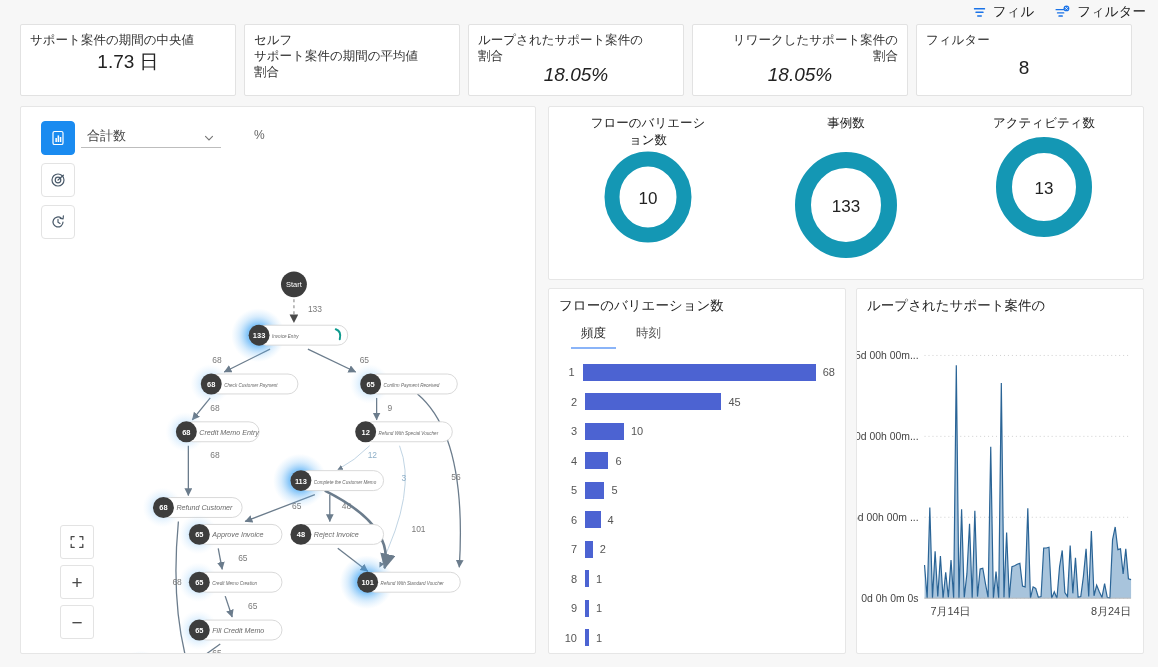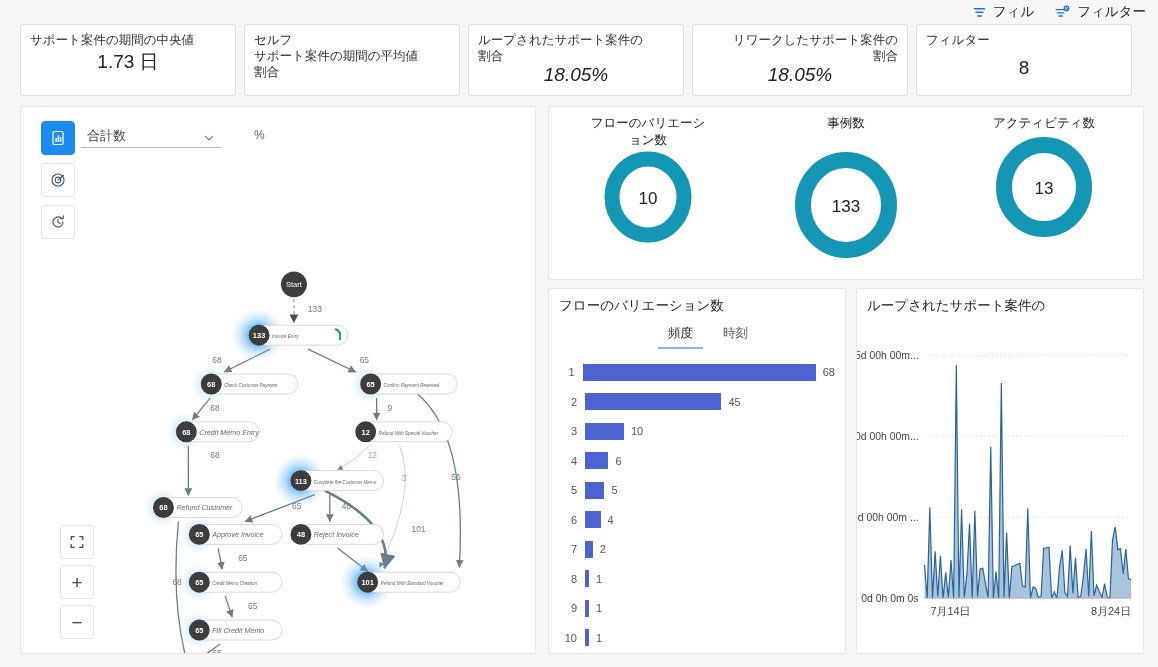--- a/index.html
+++ b/index.html
@@ -67,21 +67,21 @@
   .donut-row{position:absolute;left:0;top:0;width:100%;height:100%;display:flex;}
   .donut-cell{flex:1 1 0;display:flex;flex-direction:column;align-items:center;padding-top:8px;}
   .donut-label{font-size:12.5px;color:#222;text-align:center;line-height:17px;max-width:120px;}
   .donut-wrap{position:relative;margin-top:2px;}
   .donut-val{
     position:absolute;left:0;top:0;width:100%;height:100%;
     display:flex;align-items:center;justify-content:center;font-size:17px;color:#222;
   }
 
   
-  .vtabs{display:flex;gap:10px;padding:6px 0 0 22px;justify-content:center;}
+  .vtabs{display:flex;gap:10px;padding:6px 0 0 22px;}
   .vtab{font-size:12.5px;color:#555;padding:4px 10px 5px 10px;cursor:pointer;border-bottom:2px solid transparent;}
   .vtab.active{color:#222;border-bottom-color:#8ab4f8;}
   .bars{padding:12px 10px 0 8px;}
   .bar-row{display:flex;align-items:center;height:22px;margin-bottom:7.5px;}
   .bar-idx{width:20px;text-align:right;font-size:11px;color:#555;margin-right:8px;}
   .bar-fill{height:17px;background:#4c63d2;}
   .bar-val{font-size:11px;color:#555;margin-left:7px;}
 
   
   .chart-area{position:absolute;left:0;top:28px;width:100%;height:330px;}

